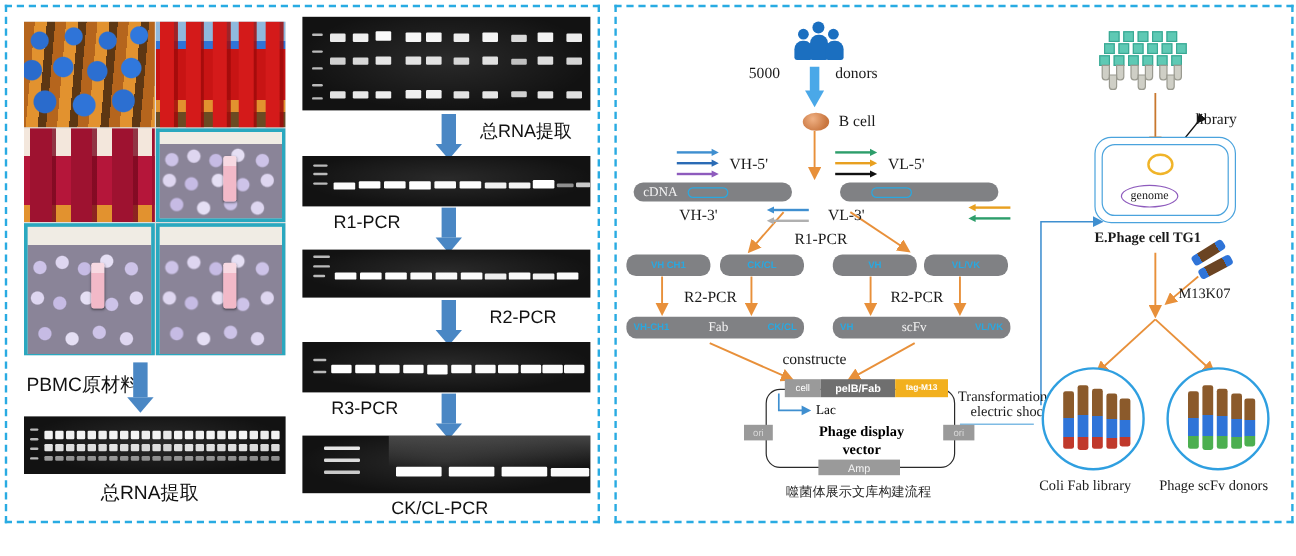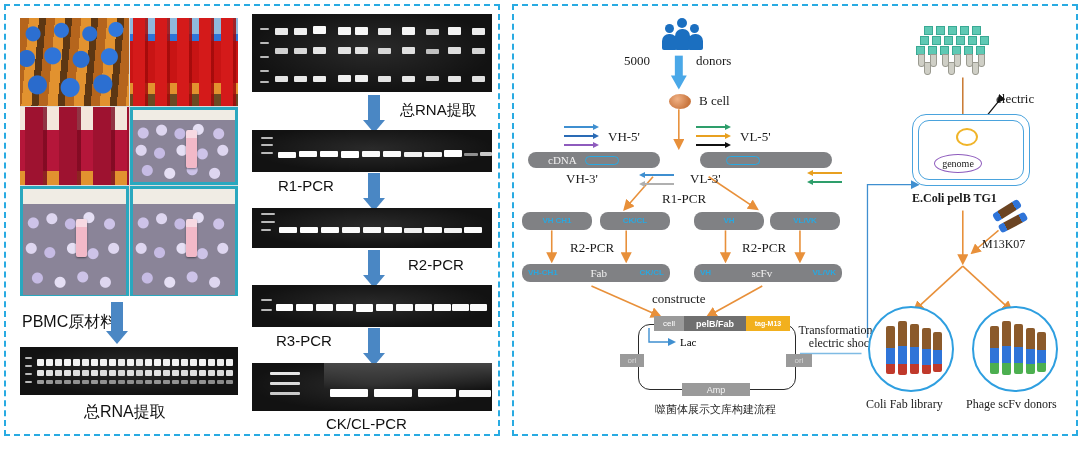--- a/index.html
+++ b/index.html
@@ -596,21 +596,21 @@
       </div>
       <div class="dtext" style="left:94px; top:124px; font-size:13px;">VH-5'</div>
 
       <div style="position:absolute; left:182px; top:118px; width:36px; height:26px;">
         <div class="parrow r" style="left:0; top:2px;  width:30px; color:#2e9e6b;"></div>
         <div class="parrow r" style="left:0; top:11px; width:30px; color:#e8a020;"></div>
         <div class="parrow r" style="left:0; top:20px; width:30px; color:#111111;"></div>
       </div>
       <div class="dtext" style="left:226px; top:124px; font-size:13px;">VL-5'</div>
 
-      <div class="cassette" style="left:14px; top:146px; width:132px; height:16px; justify-content:flex-start; gap:8px; padding-left:20px;">
+      <div class="cassette" style="left:14px; top:146px; width:132px; height:16px; justify-content:flex-start; gap:8px; padding-left:8px;">
         <span class="seg-name" style="font-size:11px;">cDNA</span>
         <span class="cdna-pill"></span>
       </div>
       <div class="cassette" style="left:186px; top:146px; width:132px; height:16px; justify-content:flex-start; gap:8px; padding-left:26px;">
         <span class="cdna-pill"></span>
       </div>
 
       <div class="dtext" style="left:52px; top:166px; font-size:13px;">VH-3'</div>
       <div style="position:absolute; left:126px; top:166px; width:36px; height:18px;">
         <div class="parrow l" style="left:4px; top:2px;  width:30px; color:#3f8fd0;"></div>
@@ -668,20 +668,25 @@
                       font-family:'Liberation Sans',sans-serif; display:flex; align-items:center; justify-content:center;">tag-M13</div>
         </div>
 
         <svg style="position:absolute; left:8px; top:10px; width:34px; height:22px;" viewBox="0 0 34 22">
           <path d="M3,2 L3,16 L24,16" stroke="#3f8fd0" stroke-width="1.4" fill="none"></path>
           <path d="M22,12 L30,16 L22,20 z" fill="#3f8fd0"></path>
         </svg>
         <div style="position:absolute; left:42px; top:20px; font-size:11px;
                     font-family:'Liberation Serif',serif;">Lac</div>
 
+        <div style="position:absolute; left:22px; top:36px; width:116px; text-align:center;
+                    font-family:'Liberation Serif',serif; font-weight:bold; font-size:12px; line-height:1.25;">
+          <div>Phage display</div>
+          <div>vector</div>
+        </div>
 
         <div style="position:absolute; left:44px; top:67px; width:68px; height:13px;
                     background:#9a9a9a; color:#f5f5f5; font-size:9px;
                     font-family:'Liberation Sans',sans-serif; display:flex; align-items:center; justify-content:center;">Amp</div>
 
         <div style="position:absolute; left:148px; top:38px; width:26px; height:13px;
                     background:#9a9a9a; color:#d8d8d8; font-size:8px;
                     font-family:'Liberation Sans',sans-serif; display:flex; align-items:center; justify-content:center;">ori</div>
 
         <div style="position:absolute; left:-18px; top:38px; width:24px; height:13px;
@@ -716,29 +721,29 @@
         <div class="welltube" style="left:12px; top:32px;"></div>
         <div class="welltube" style="left:24px; top:32px;"></div>
         <div class="welltube" style="left:36px; top:32px;"></div>
         <div class="welltube" style="left:48px; top:32px;"></div>
         <div class="welltube" style="left:60px; top:32px;"></div>
         <div class="welltube" style="left:6px;  top:40px;"></div>
         <div class="welltube" style="left:30px; top:40px;"></div>
         <div class="welltube" style="left:54px; top:40px;"></div>
       </div>
 
-      <div class="dtext" style="left:482px; top:86px; font-size:13px;">electric</div>
+      <div class="dtext" style="left:482px; top:86px; font-size:13px;">library</div>
 
       <div class="ecoli-outer" style="left:398px; top:108px; width:118px; height:72px;"></div>
       <div class="ecoli-inner" style="left:404px; top:114px; width:106px; height:60px;"></div>
       <div id="phagemid-ring" style="left:442px; top:122px;"></div>
       <div id="genome-oval" style="left:420px; top:148px;">
         <span style="font-family:Liberation Serif, serif; font-size:10px; color:#222;">genome</span>
       </div>
-      <div class="dtext" style="left:398px; top:186px; font-size:12px; font-weight:bold;">E.Coli pelB TG1</div>
+      <div class="dtext" style="left:398px; top:186px; font-size:12px; font-weight:bold;">E.Phage cell TG1</div>
 
       <div style="position:absolute; left:466px; top:198px; width:56px; height:34px;">
         <div class="m13" style="left:12px; top:2px;  transform:rotate(-32deg);"></div>
         <div class="m13" style="left:18px; top:14px; transform:rotate(-28deg);"></div>
       </div>
       <div class="dtext" style="left:468px; top:232px; font-size:12px;">M13K07</div>
 
       <div class="libcircle" style="left:354px; top:300px; width:86px; height:86px;">
         <div class="phagerod" style="left:16px; top:18px; height:48px;"></div>
         <div class="phagerod" style="left:28px; top:13px; height:54px;"></div>

